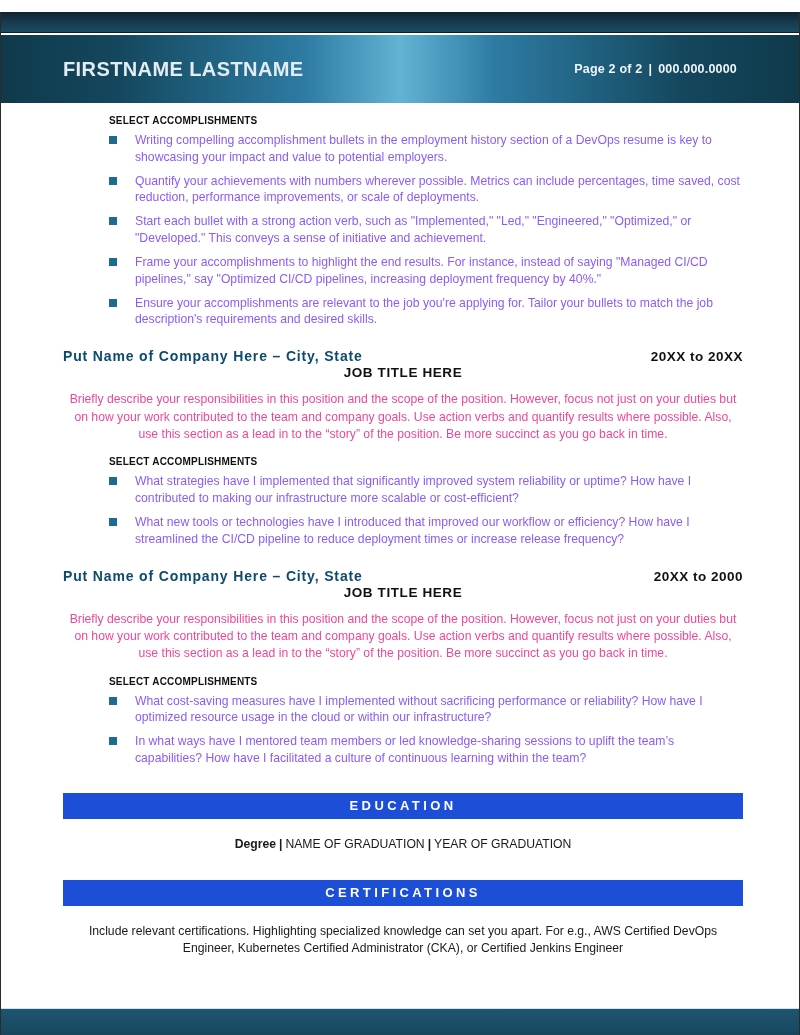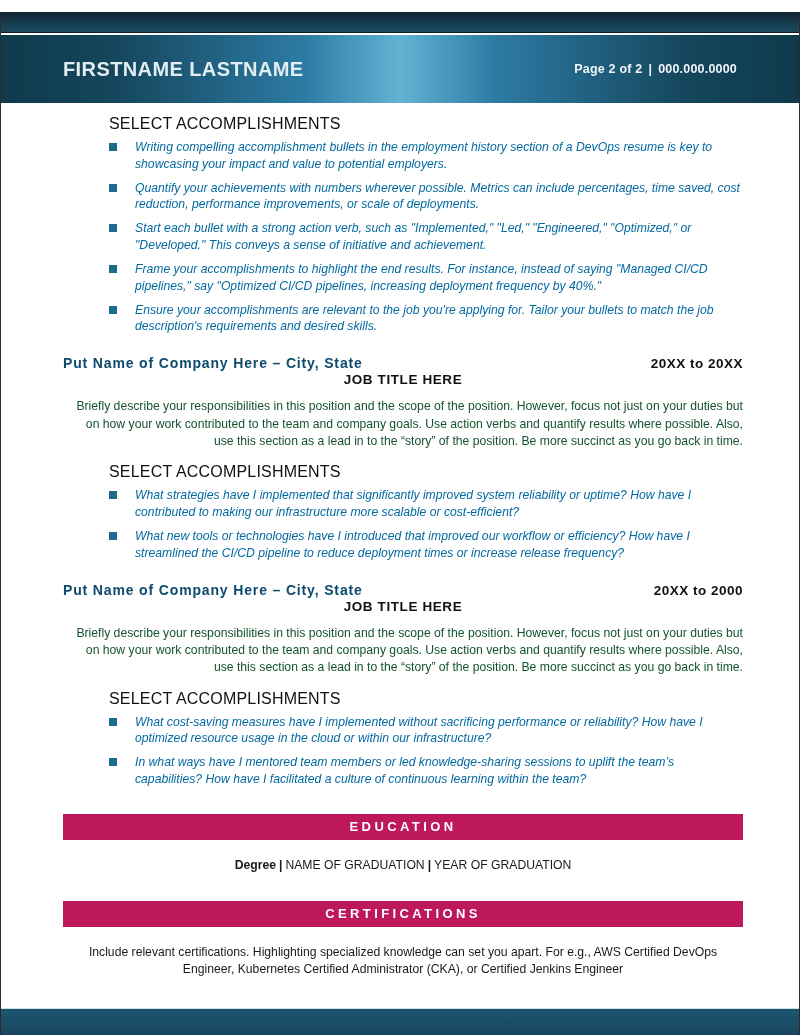--- a/index.html
+++ b/index.html
@@ -81,40 +81,39 @@
     top: 103px;
     left: 0;
     right: 0;
     bottom: 75px;
     padding: 0 56px 0 62px;
     box-sizing: border-box;
     color: #1a1a1a;
   }
 
   .accomp-title {
-    font-size: 16px;
-    font-weight: normal;
+    font-size: 10px;
+    font-weight: bold;
     letter-spacing: 0.2px;
     color: #111111;
     margin: 0 0 6px 46px;
   }
 
   ul.bullets {
     list-style: none;
     margin: 0 0 0 46px;
     padding: 0;
   }
   ul.bullets li {
     position: relative;
     padding-left: 26px;
     margin-bottom: 7px;
     font-size: 12.2px;
     line-height: 1.38;
-    color: #0369a1;
-    font-style: italic;
+    color: #8b5cf6;
   }
   ul.bullets li:last-child { margin-bottom: 0; }
   ul.bullets li .sq {
     position: absolute;
     left: 0;
     top: 4px;
     width: 8px;
     height: 8px;
     background: #1f6b8f;
     display: block;
@@ -146,28 +145,28 @@
     font-size: 13.5px;
     font-weight: bold;
     letter-spacing: 0.6px;
     color: #111111;
     margin: 1px 0 0 0;
   }
   .job-desc {
     font-size: 12.2px;
     line-height: 1.42;
     margin: 11px 0 0 0;
-    color: #14532d;
-    text-align: right;
+    color: #ec4899;
+    text-align: center;
   }
   .job-accomp { margin-top: 13px; }
 
   
   .section-bar {
-    background: #be185d;
+    background: #1d4ed8;
     color: #ffffff;
     text-align: center;
     font-size: 13px;
     font-weight: bold;
     letter-spacing: 3.4px;
     padding: 5px 0 6px;
     margin: 26px 0 0 0;
   }
   .section-body {
     text-align: center;

